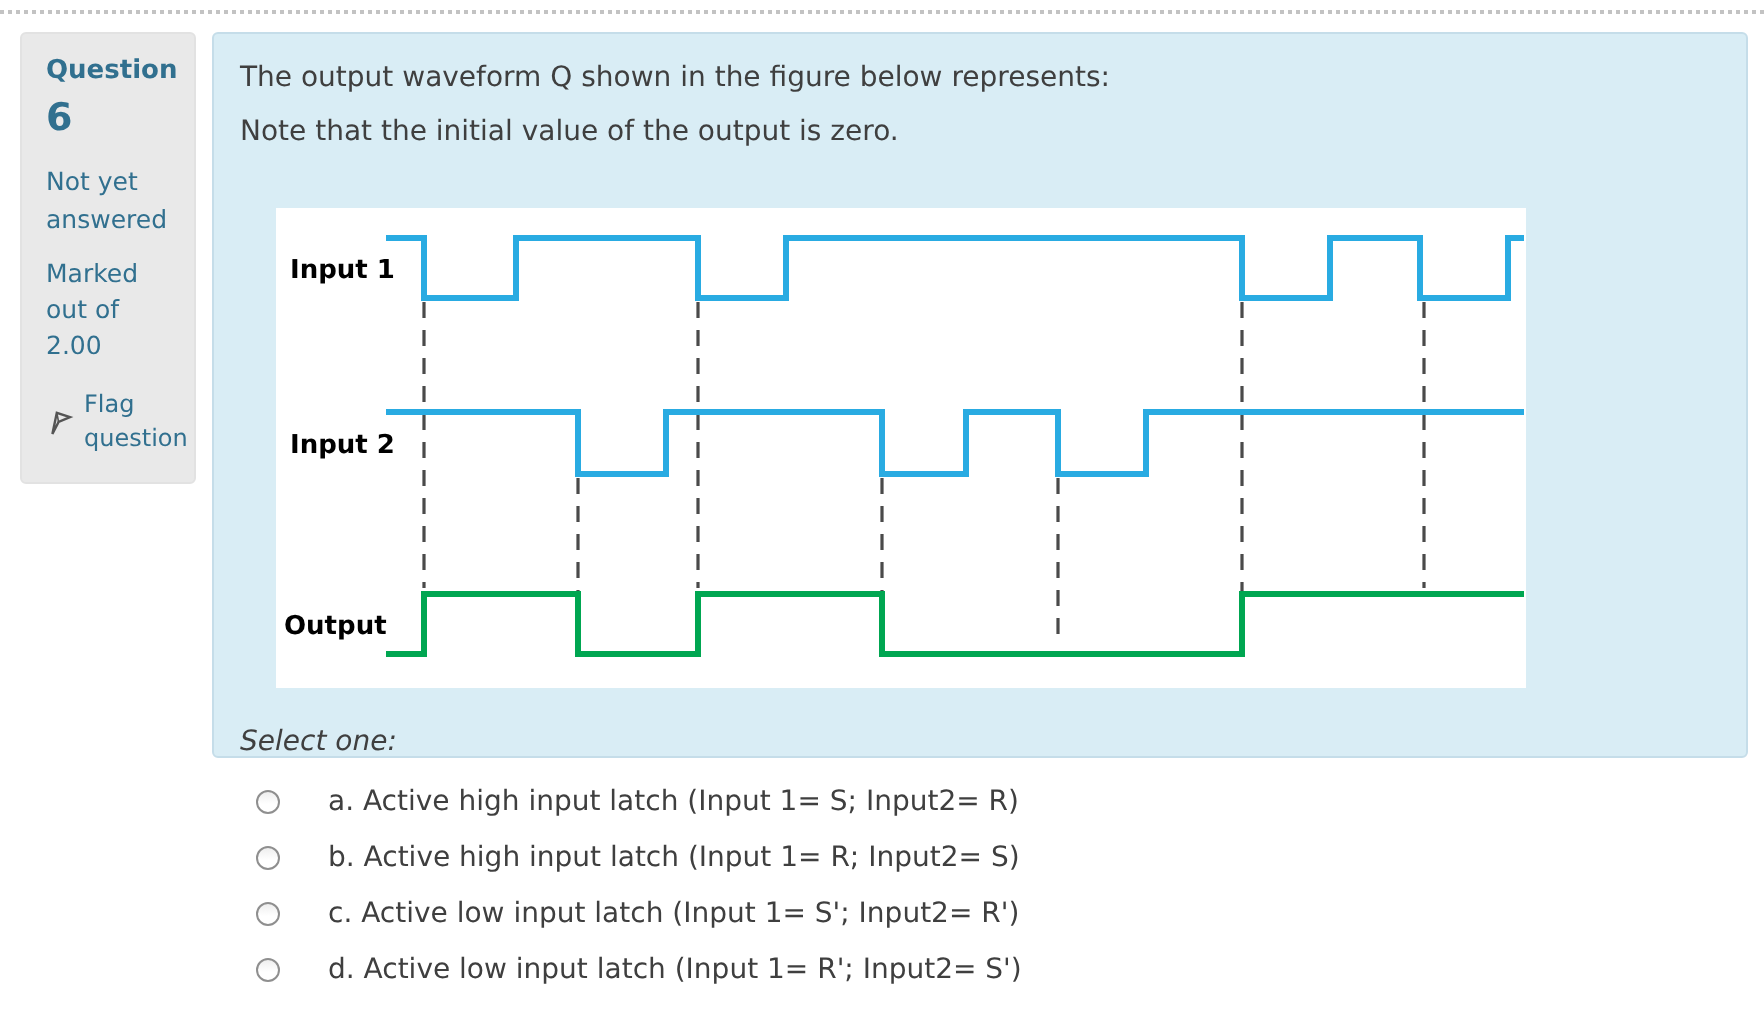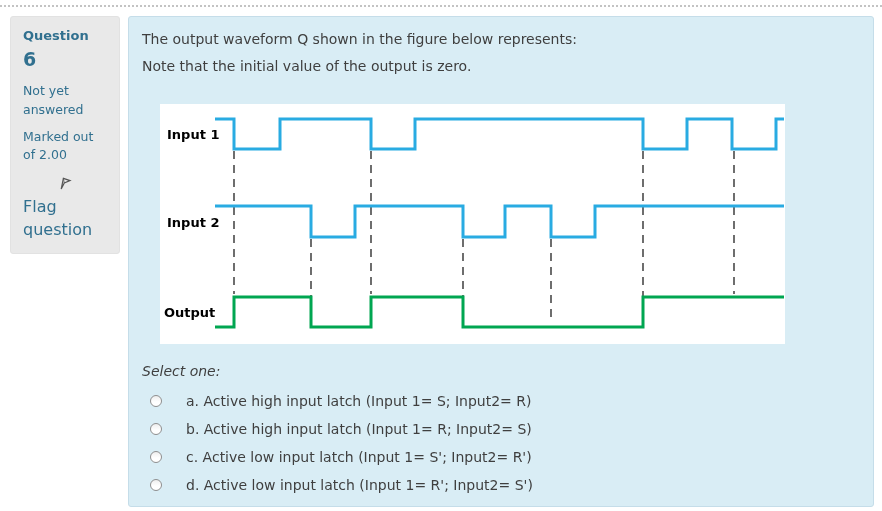--- a/index.html
+++ b/index.html
@@ -15,42 +15,42 @@
     margin: 5px 0 9px 0;
   }
   .question-row {
     display: flex;
     align-items: flex-start;
     margin: 0 8px 0 10px;
     gap: 8px;
   }
   
   .info-panel {
-    width: 110px;
+    width: 88px;
     min-height: 148px;
     background: var(--panel-bg, #e9e9e9);
     border: 1px solid #e2e2e2;
     border-radius: 3px;
     padding: 10px 13px 12px 12px;
     color: var(--info-text, #31708f);
     font-size: 12.5px;
     line-height: 1.45;
   }
   .q-title { font-size: 13px; font-weight: bold; margin-bottom: 9px; }
   .q-num { font-size: 19px; font-weight: bold; }
   .info-line { margin-bottom: 9px; }
   .flag-row {
     display: flex; align-items: center; gap: 5px;
-    margin-top: 12px; font-size: 16px; cursor: pointer; flex-direction: column;
+    margin-top: 12px; font-size: 12px; cursor: pointer;
   }
   .flag-row svg { flex: 0 0 auto; }
   
   .content-panel {
     flex: 1;
-    height: 491px;
+    height: 363px;
     background: var(--content-bg, #d9edf5);
     border: 1px solid var(--content-border, #c5dde9);
     border-radius: 3px;
     padding: 7px 13px;
     color: var(--body-text, #3f3f3f);
     font-size: 14px;
   }
   .prompt { margin-top: 7px; margin-bottom: 11px; }
   .figure-box {
     width: 625px; height: 240px;

